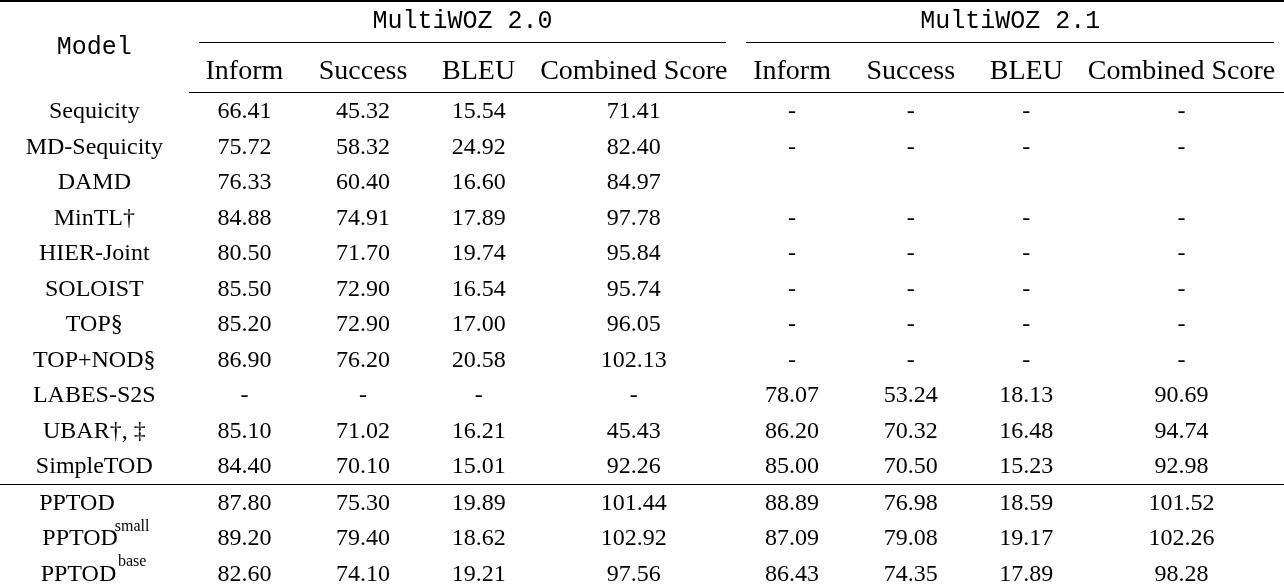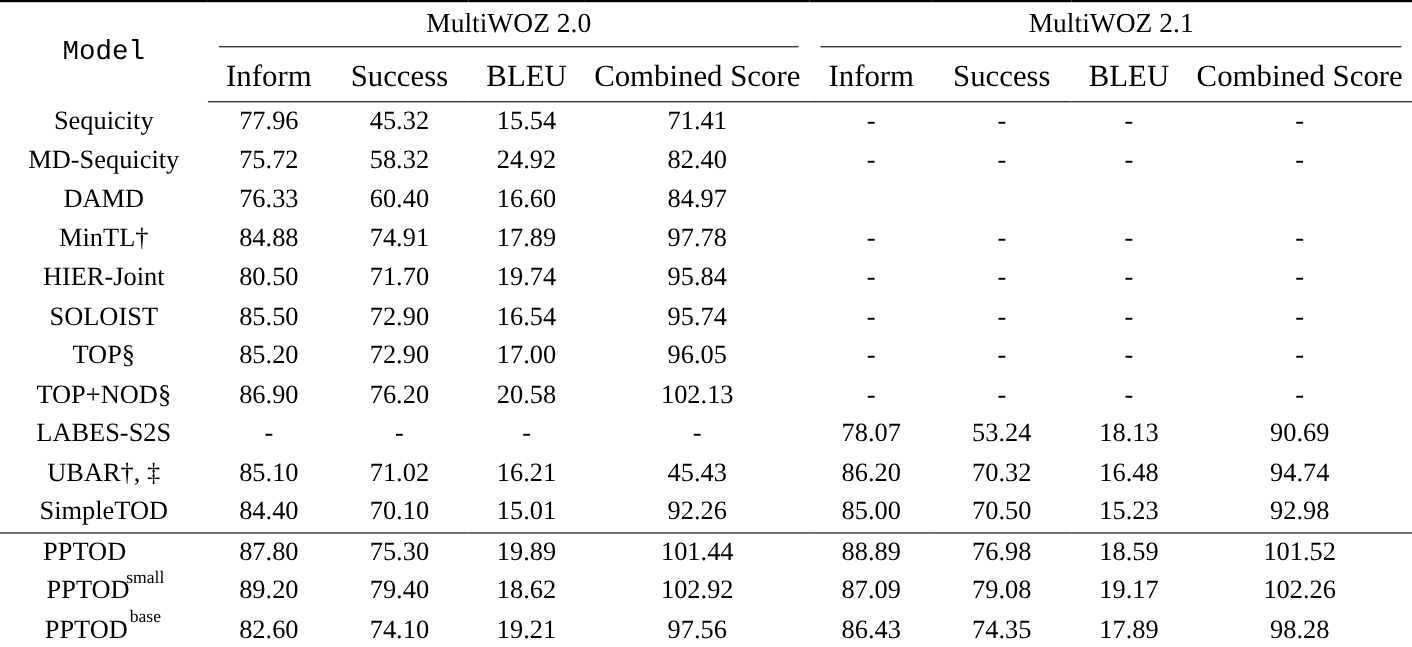--- a/index.html
+++ b/index.html
@@ -33,20 +33,21 @@
   col.c-comb    { width: 202px; }
 
   
   .rule-top td    { border-top: 2.2px solid #000; }
   .rule-thin td   { border-bottom: 1px solid #000; }
   .rule-bot td    { border-bottom: 2.2px solid #000; }
 
   .grouphdr {
     font-size: 25px;
     height: 46px;
+    font-family: Liberation Mono, monospace;
   }
   .grouphdr .underline-span {
     display: block;
     border-bottom: 1px solid #000;
     margin: 0 10px;
     padding-bottom: 6px;
   }
   .model-head {
     font-size: 25px;
     font-weight: bold;
@@ -93,21 +94,21 @@
         <td class="subhdr">Success</td>
         <td class="subhdr">BLEU</td>
         <td class="subhdr">Combined Score</td>
         <td class="subhdr">Inform</td>
         <td class="subhdr">Success</td>
         <td class="subhdr">BLEU</td>
         <td class="subhdr">Combined Score</td>
       </tr>
       <tr class="datarow">
         <td>Sequicity</td>
-        <td>77.96</td>
+        <td>66.41</td>
         <td>45.32</td>
         <td>15.54</td>
         <td>71.41</td>
         <td>-</td>
         <td>-</td>
         <td>-</td>
         <td>-</td>
       </tr>
       <tr class="datarow">
         <td>MD-Sequicity</td>

